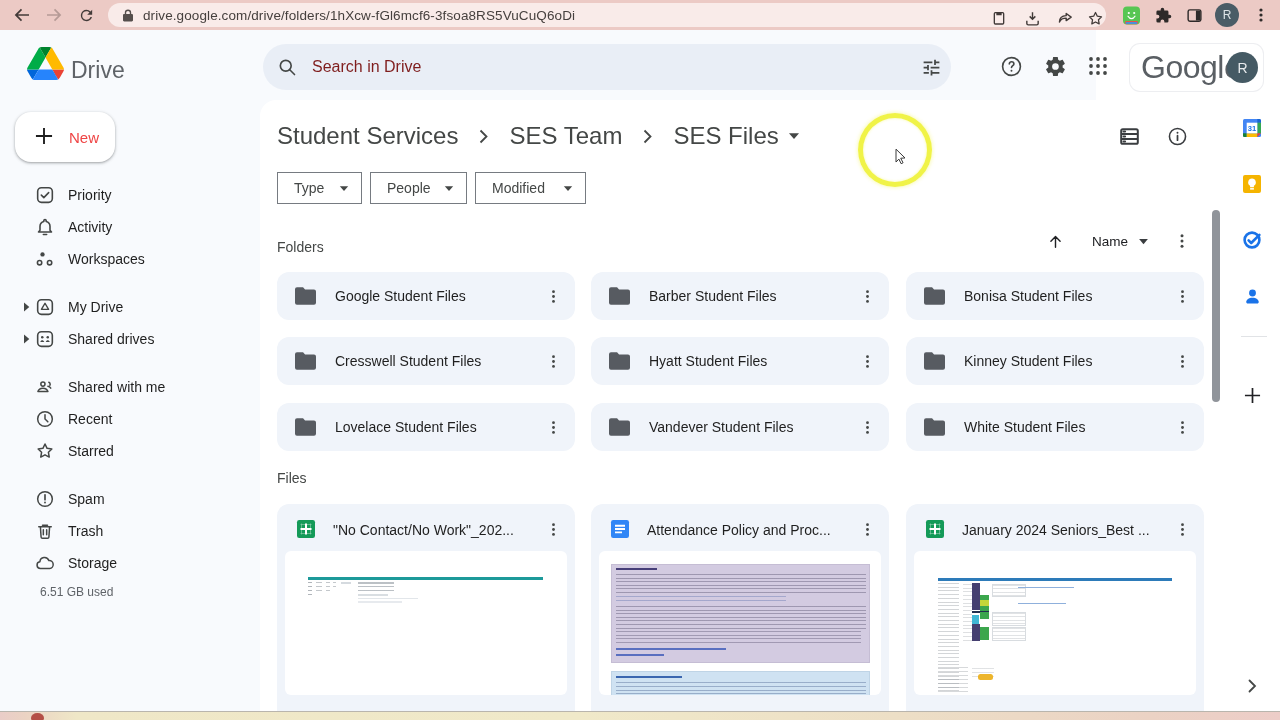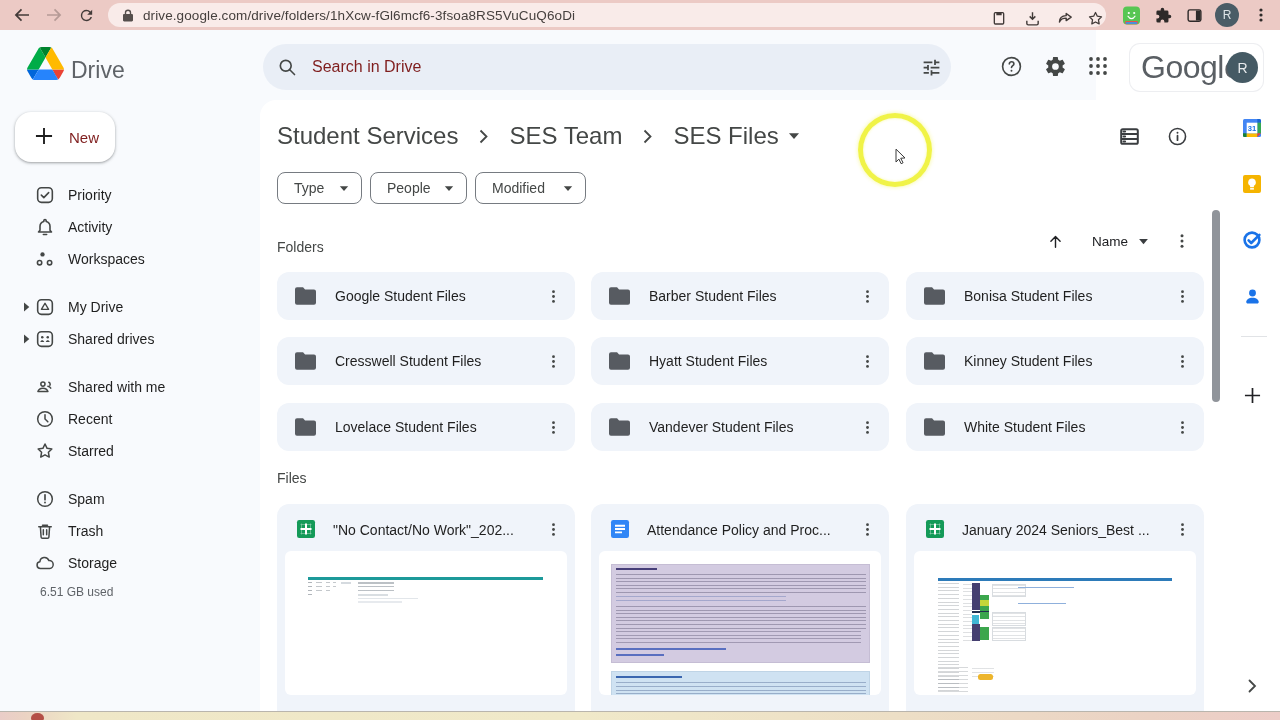--- a/index.html
+++ b/index.html
@@ -21,34 +21,34 @@
   #search-pill { position:absolute; left:263px; top:14px; width:688px; height:46px; border-radius:23px; background:#E9EEF6; display:flex; align-items:center; }
   #search-text { margin-left:49px; font-size:16px; color:#7f1d1d; }
   #tune-btn { position:absolute; right:0px; top:3px; width:40px; height:40px; display:flex; align-items:center; justify-content:center; }
   .hdr-btn { position:absolute; top:16px; width:40px; height:40px; display:flex; align-items:center; justify-content:center; }
   #account-box { position:absolute; left:1130px; top:14px; width:133px; height:47px; background:#FFFFFF; border-radius:10px; box-shadow:0 0 0 1px #EDEEF1; display:flex; align-items:center; }
   #account-google { margin-left:11px; font-size:32px; color:#5A5F64; letter-spacing:-0.5px; }
   #account-avatar { position:absolute; right:5px; top:8px; width:31px; height:31px; border-radius:50%; background:#455A64; color:#E8EBED; font-size:14px; display:flex; align-items:center; justify-content:center; }
 
   
   #new-btn { position:absolute; left:15px; top:112px; width:100px; height:50px; background:#FFFFFF; border-radius:16px; box-shadow:0 1px 2px rgba(60,64,67,.3), 0 1px 3px 1px rgba(60,64,67,.15); display:flex; align-items:center; }
-  #new-label { margin-left:14px; font-size:15px; font-weight:500; color:#7f1d1d; }
+  #new-label { margin-left:14px; font-size:15px; font-weight:500; color:#ef4444; }
   .nav-item { position:absolute; left:0; width:256px; height:32px; display:flex; align-items:center; }
   .nav-ico { position:absolute; left:35px; }
   .nav-label { position:absolute; left:68px; font-size:14px; color:#1F1F1F; }
   .nav-expander { position:absolute; left:23px; }
   #storage-used { position:absolute; left:40px; top:585px; font-size:12px; color:#5F6368; }
 
   
   #main-card { position:absolute; left:260px; top:100px; width:964px; height:611px; background:#FFFFFF; border-radius:16px 16px 0 0; }
   #breadcrumb { position:absolute; left:17px; top:20px; height:32px; display:flex; align-items:center; }
   .crumb { font-size:24px; color:#444746; white-space:nowrap; }
   .crumb-sep { margin:0 21px; display:flex; align-items:center; }
   #crumb-caret { margin-left:9px; }
-  .chip { position:absolute; top:72px; height:32px; border:1px solid #767B81; border-radius:8px; display:flex; align-items:center; justify-content:space-between; background:#fff; }
+  .chip { position:absolute; top:72px; height:32px; border:1px solid #767B81; border-radius:0; display:flex; align-items:center; justify-content:space-between; background:#fff; }
   .chip-label { margin-left:16px; font-size:14px; color:#444746; }
   .chip-caret { margin-right:12px; margin-left:10px; }
   #view-list-btn { position:absolute; left:853px; top:20px; width:32px; height:32px; display:flex; align-items:center; justify-content:center; }
   #info-btn { position:absolute; left:901px; top:20px; width:32px; height:32px; display:flex; align-items:center; justify-content:center; }
   .section-label { position:absolute; left:17px; font-size:14px; font-weight:500; color:#444746; }
   #sort-bar { position:absolute; left:787px; top:127px; height:28px; display:flex; align-items:center; }
   #sort-name { font-size:13.5px; font-weight:500; color:#202124; margin-left:28px; }
   #sort-caret { margin-left:10px; }
   #sort-dots { margin-left:25px; }
 

